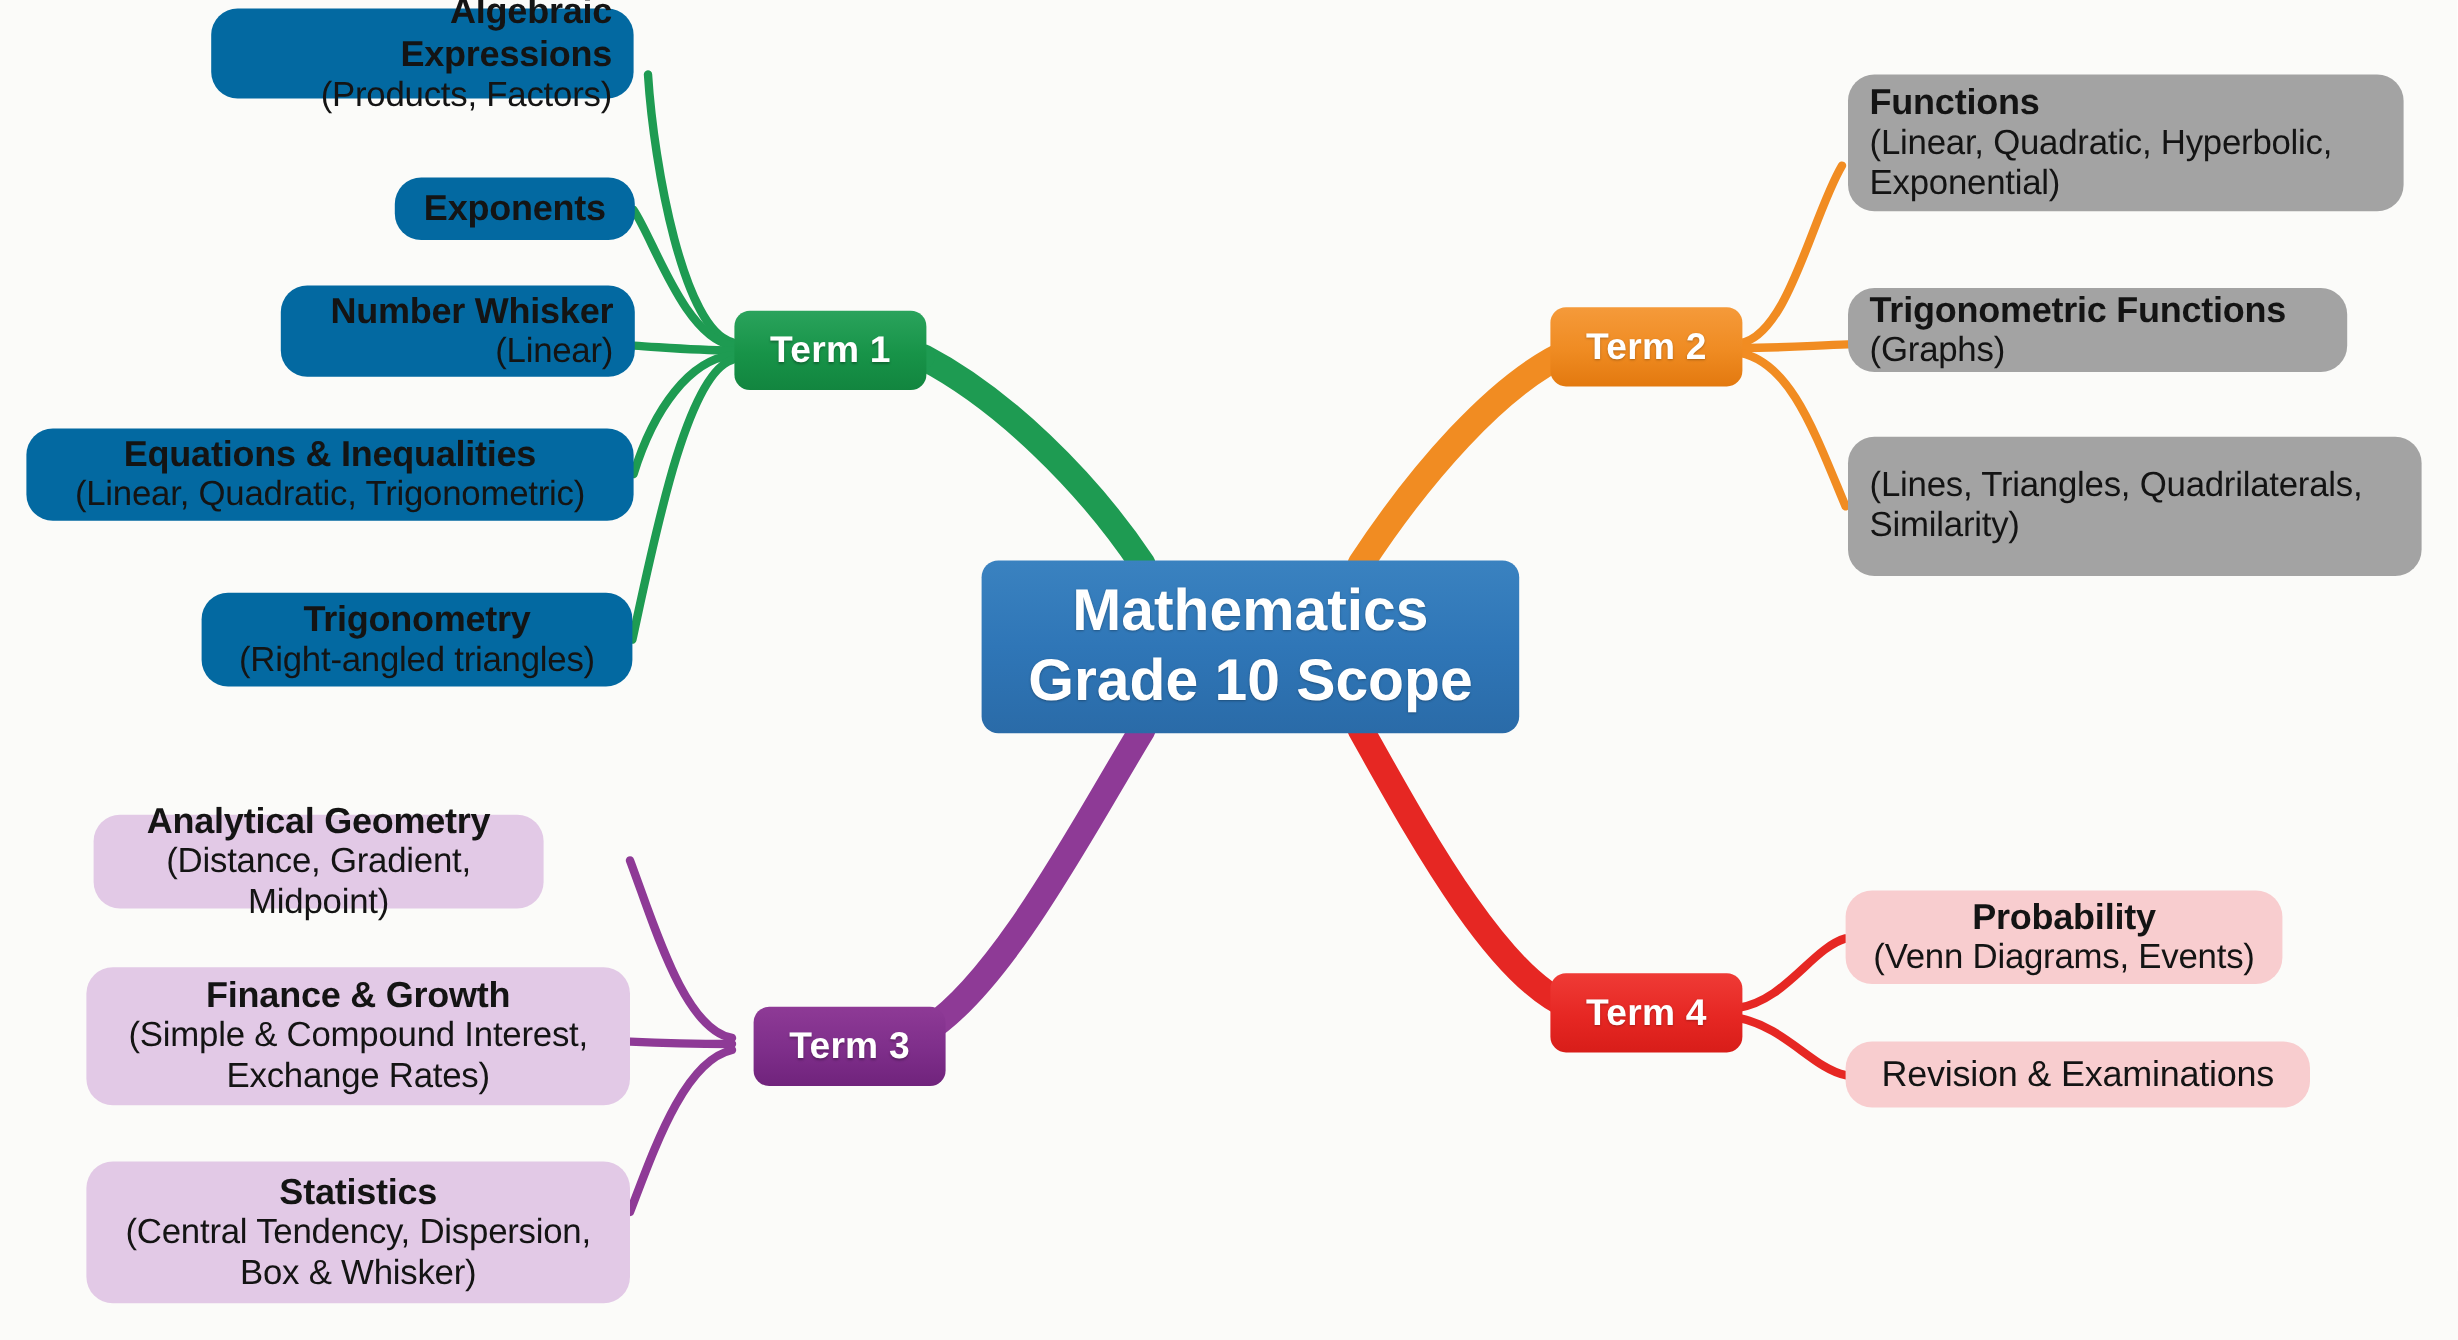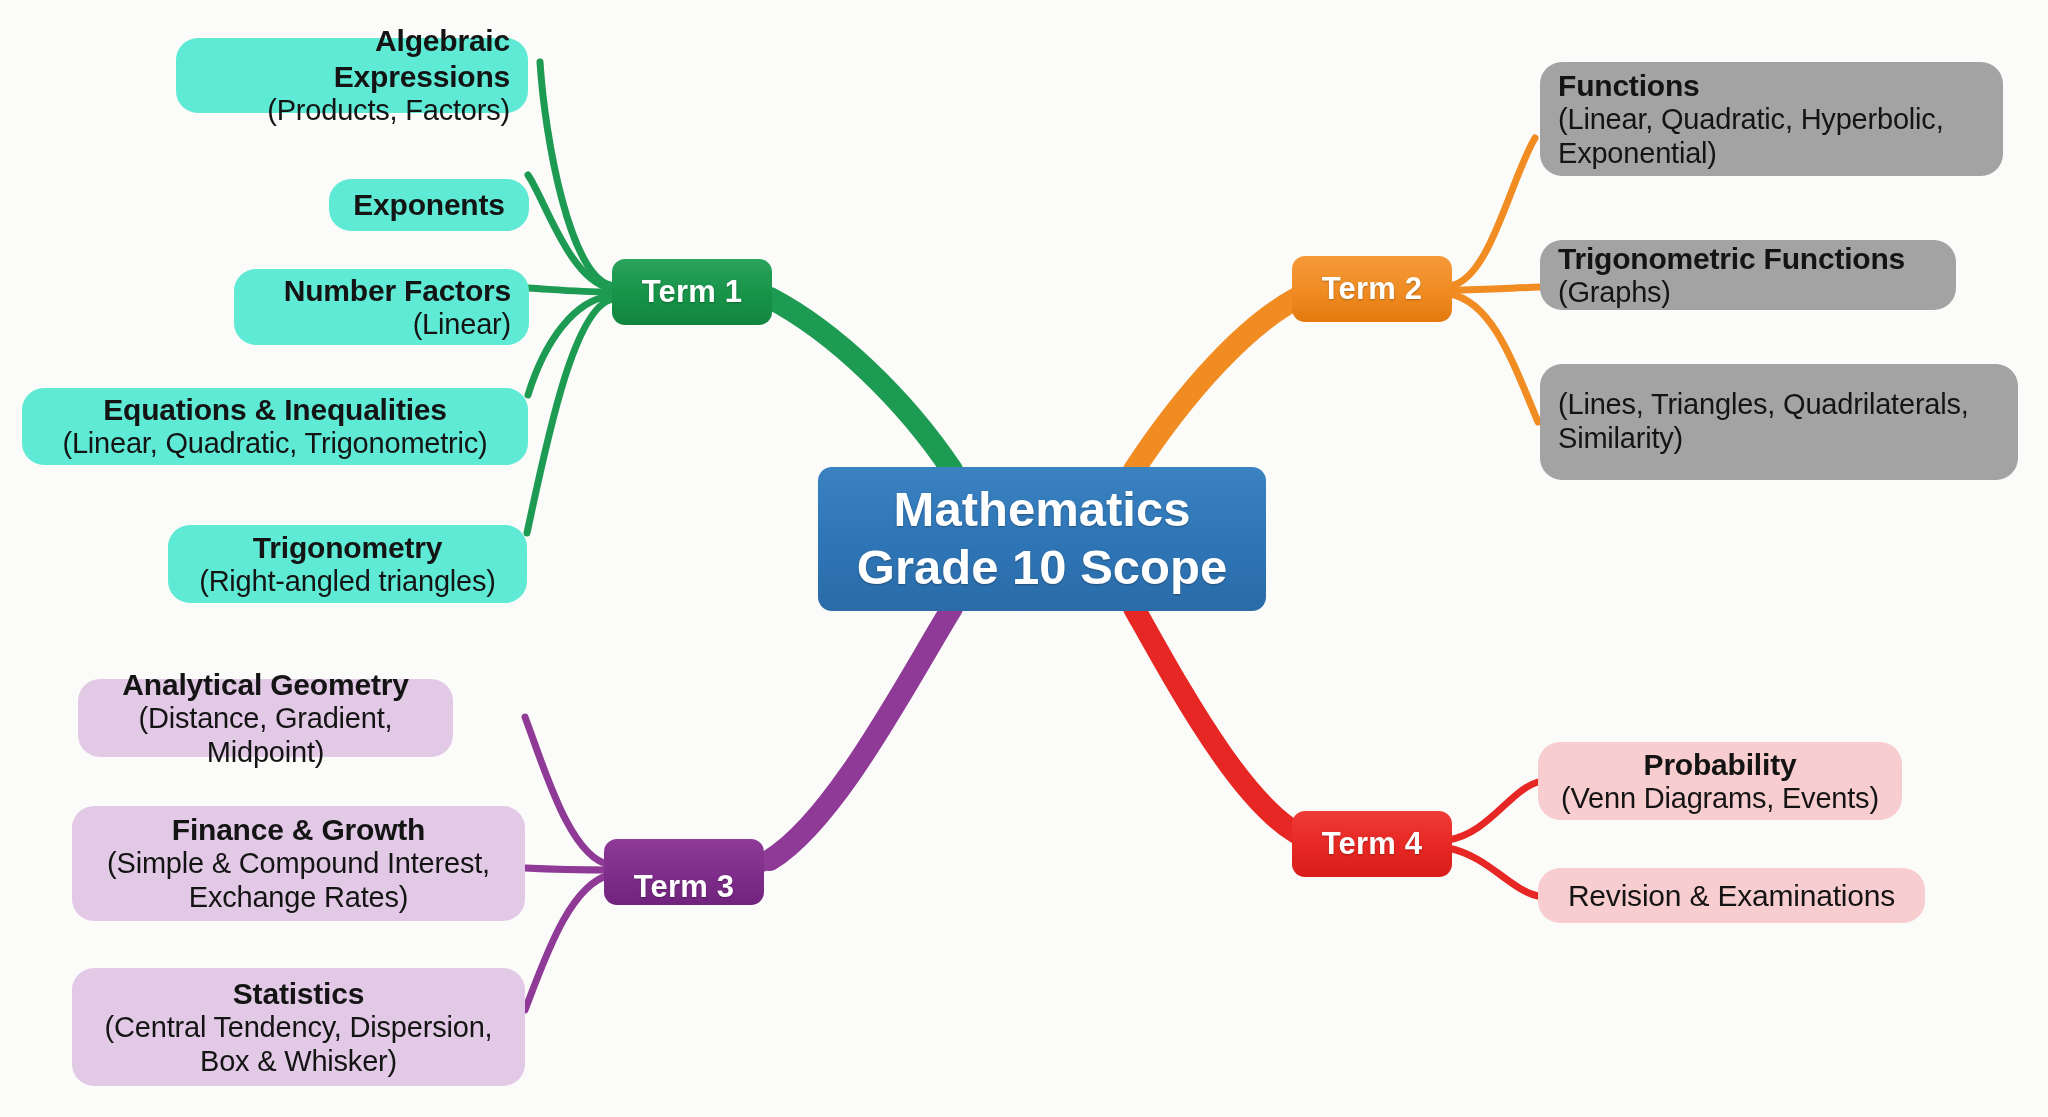--- a/index.html
+++ b/index.html
@@ -42,21 +42,21 @@
   .node .sub {
     font-weight: normal;
     font-size: 29px;
     letter-spacing: -0.2px;
   }
   .node.plain .ttl { font-weight: normal; }
   .ctr { text-align: center; }
   .rgt { text-align: right; }
   .lft { text-align: left; }
 
-  .leaf-green  { background: #5eead4; margin-top: 31px; }
+  .leaf-green  { background: #0369a1; }
   .leaf-orange { background: #a3a3a3; }
   .leaf-purple { background: #e2c9e6; }
   .leaf-red    { background: #f8cdcf; }
 
   .term {
     position: absolute;
     box-sizing: border-box;
     border-radius: 13px;
     display: flex;
     align-items: center;
@@ -139,21 +139,21 @@
   <div class="node leaf-green rgt" style="left:176px; top:7px; width:352px; height:75px;">
     <div class="ttl">Algebraic Expressions</div>
     <div class="sub">(Products, Factors)</div>
   </div>
 
   <div class="node leaf-green ctr" style="left:329px; top:148px; width:200px; height:52px;">
     <div class="ttl">Exponents</div>
   </div>
 
   <div class="node leaf-green rgt" style="left:234px; top:238px; width:295px; height:76px;">
-    <div class="ttl">Number Factors</div>
+    <div class="ttl">Number Whisker</div>
     <div class="sub">(Linear)</div>
   </div>
 
   <div class="node leaf-green ctr" style="left:22px; top:357px; width:506px; height:77px;">
     <div class="ttl">Equations &amp; Inequalities</div>
     <div class="sub">(Linear, Quadratic, Trigonometric)</div>
   </div>
 
   <div class="node leaf-green ctr" style="left:168px; top:494px; width:359px; height:78px;">
     <div class="ttl">Trigonometry</div>
@@ -171,21 +171,21 @@
 
   <div class="node leaf-orange lft" style="left:1540px; top:240px; width:416px; height:70px;">
     <div class="ttl">Trigonometric Functions</div>
     <div class="sub">(Graphs)</div>
   </div>
 
   <div class="node leaf-orange lft" style="left:1540px; top:364px; width:478px; height:116px;">
     <div class="sub">(Lines, Triangles, Quadrilaterals, Similarity)</div>
   </div>
 
-  <div class="term t3" style="left:604px; top:839px; width:160px; height:66px;align-items:flex-end;">
+  <div class="term t3" style="left:628px; top:839px; width:160px; height:66px;">
     <span>Term 3</span>
   </div>
 
   <div class="node leaf-purple ctr" style="left:78px; top:679px; width:375px; height:78px;">
     <div class="ttl">Analytical Geometry</div>
     <div class="sub">(Distance, Gradient, Midpoint)</div>
   </div>
 
   <div class="node leaf-purple ctr" style="left:72px; top:806px; width:453px; height:115px;">
     <div class="ttl">Finance &amp; Growth</div>

